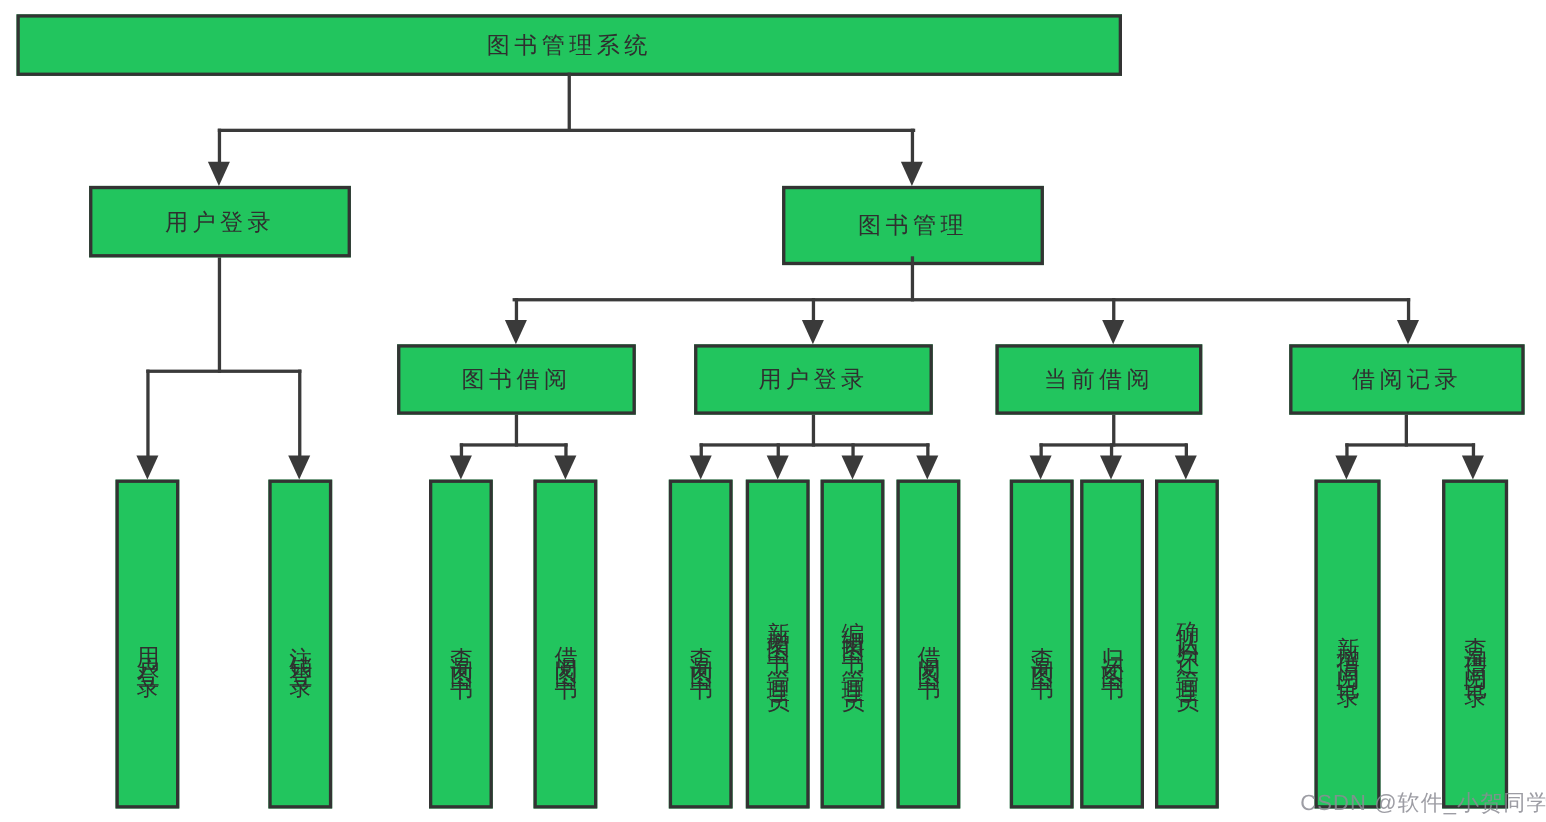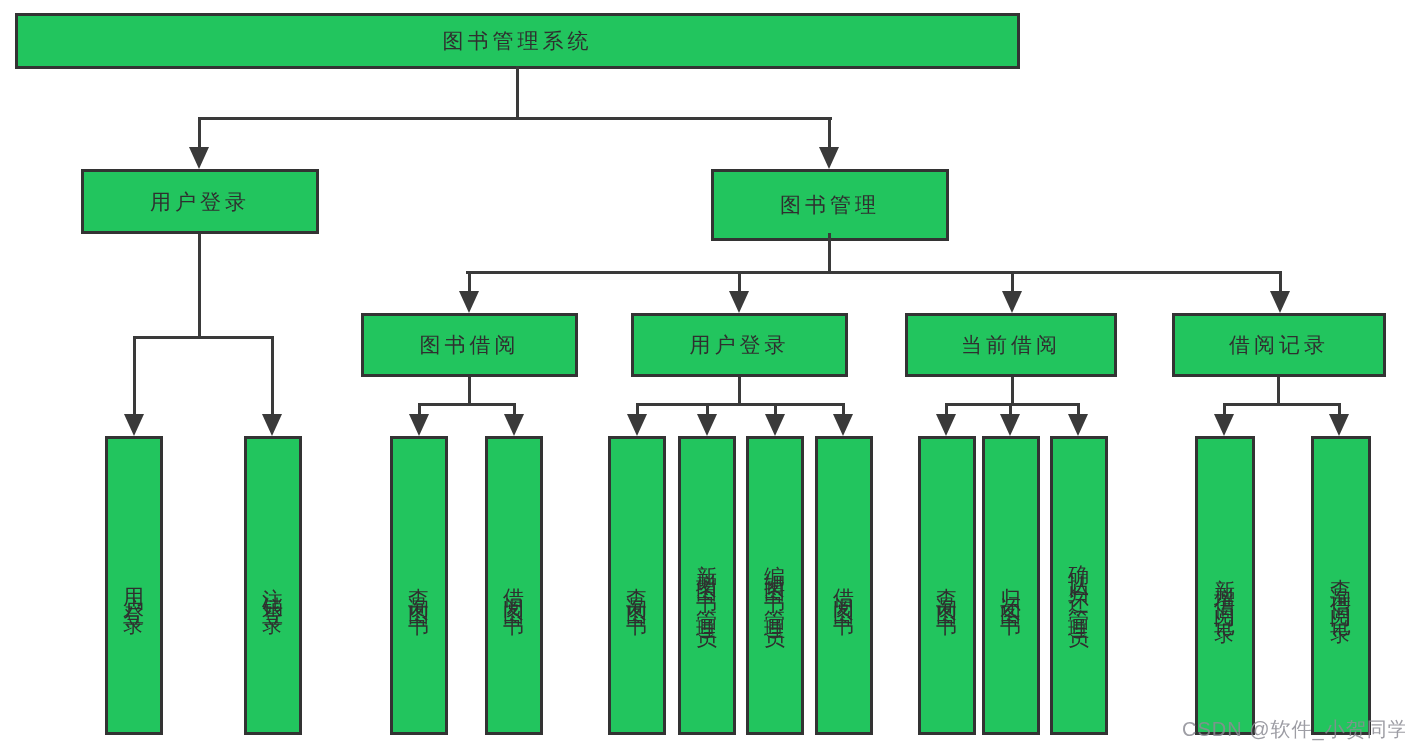--- a/index.html
+++ b/index.html
@@ -36,21 +36,21 @@
   <div class="box" style="left:15px;top:13px;width:1005px;height:56px;">图书管理系统</div>
 
   <div class="box" style="left:81px;top:169px;width:238px;height:65px;">用户登录</div>
 
   <div class="box" style="left:711px;top:169px;width:238px;height:72px;">图书管理</div>
 
   <div class="box" style="left:361px;top:313px;width:217px;height:64px;">图书借阅</div>
 
   <div class="box" style="left:631px;top:313px;width:217px;height:64px;">用户登录</div>
 
-  <div class="box" style="left:905px;top:313px;width:212px;height:64px;">当前借阅</div>
+  <div class="box" style="left:905px;top:313px;width:188px;height:64px;">当前借阅</div>
 
   <div class="box" style="left:1172px;top:313px;width:214px;height:64px;">借阅记录</div>
 
   <div class="box vtext" style="left:105px;top:436px;width:58px;height:299px;">用户登录</div>
   <div class="box vtext" style="left:244px;top:436px;width:58px;height:299px;">注销登录</div>
 
   <div class="box vtext" style="left:390px;top:436px;width:58px;height:299px;">查询图书</div>
   <div class="box vtext" style="left:485px;top:436px;width:58px;height:299px;">借阅图书</div>
 
   <div class="box vtext" style="left:608px;top:436px;width:58px;height:299px;">查询图书</div>

